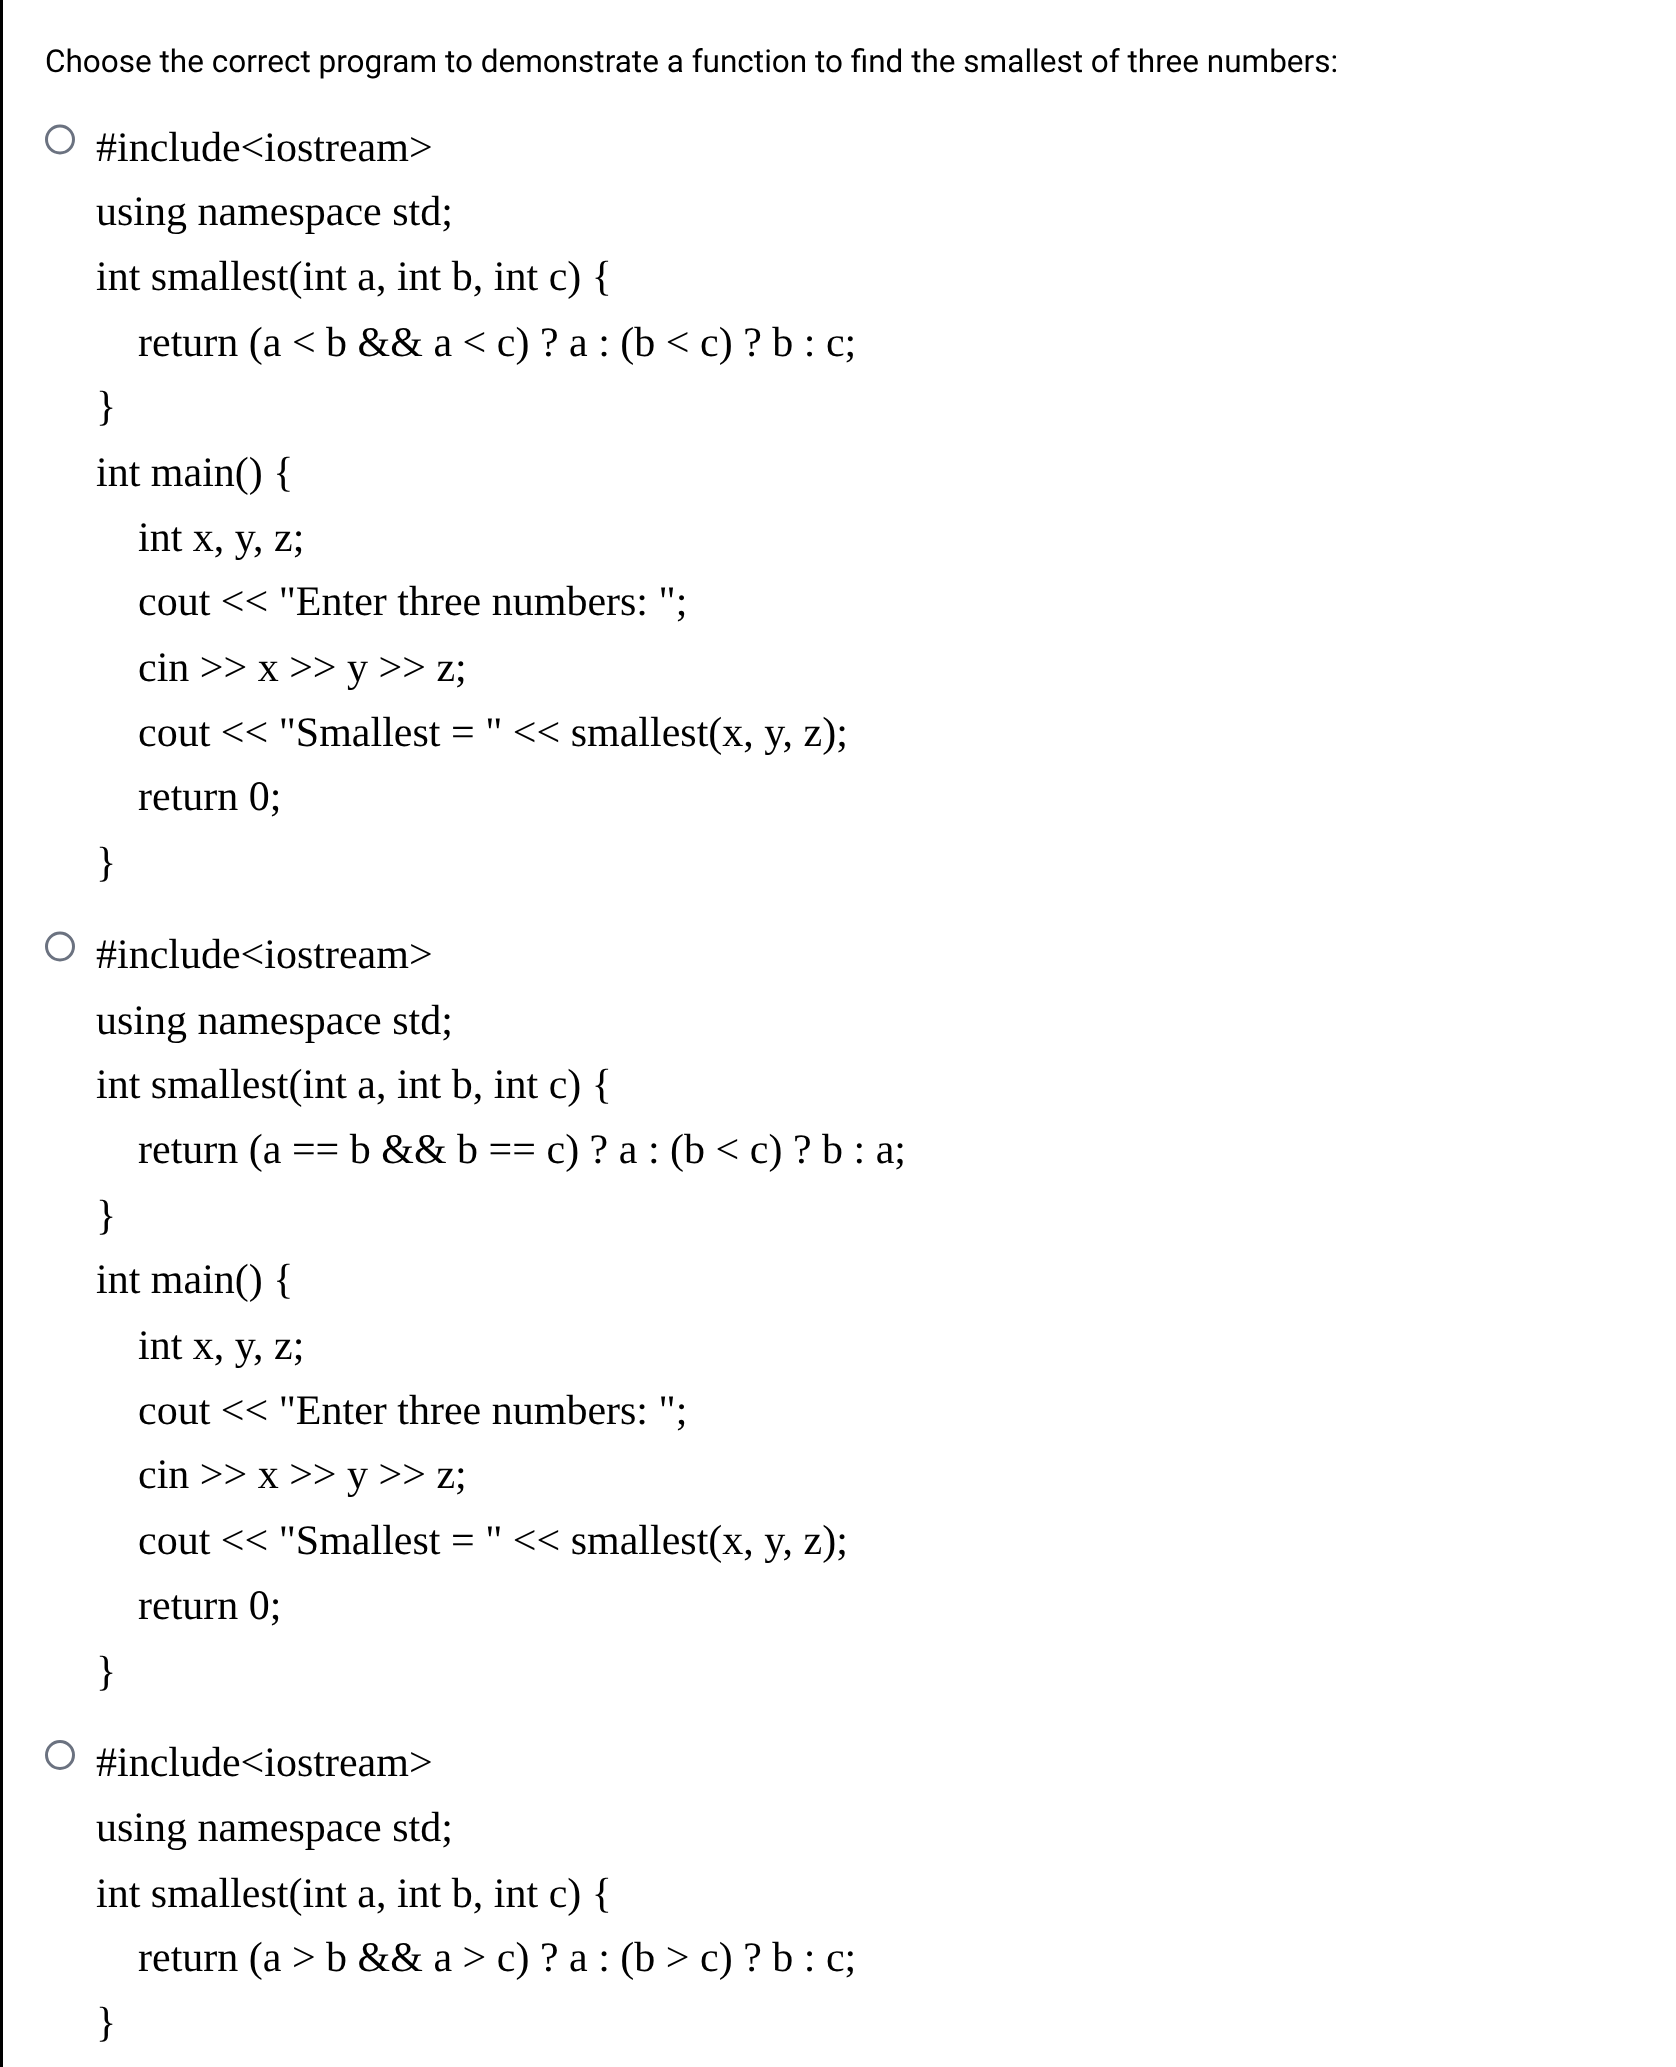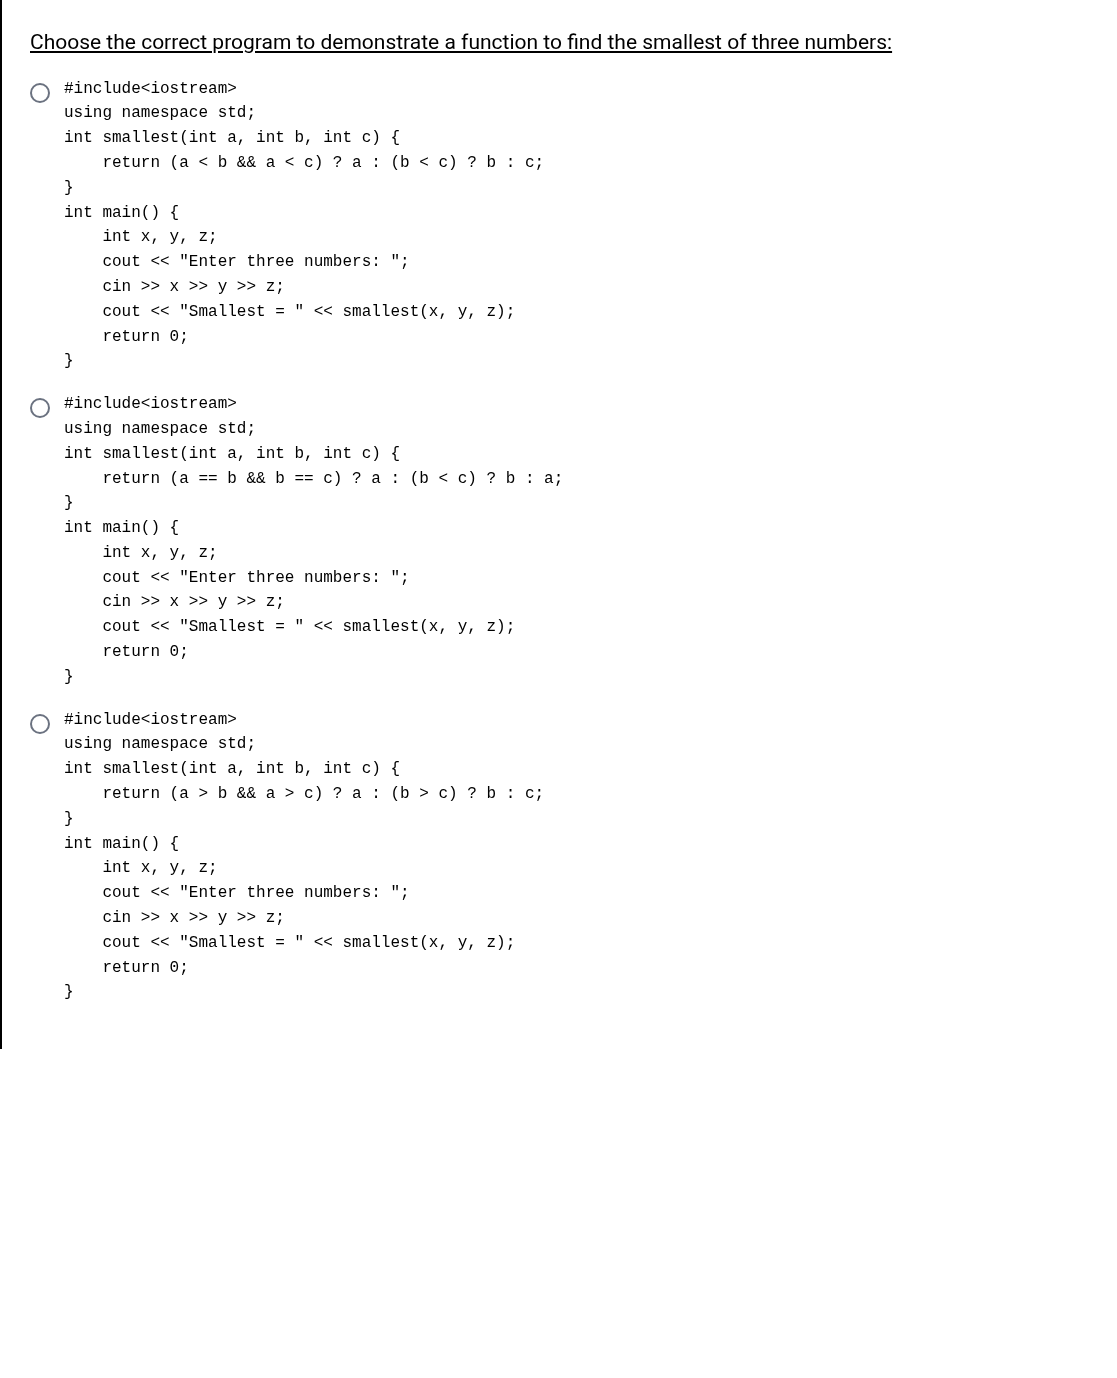--- a/index.html
+++ b/index.html
@@ -12,41 +12,40 @@
       background: #ffffff;
       padding: 26px 28px;
       font-size: 21px;
       line-height: 1.55;
       color: #000;
       border-left: 2px solid #000;
     }
     .question-text {
       margin-bottom: 18px;
       font-weight: 400;
-      text-decoration: underline;
     }
     .option {
       display: flex;
       align-items: flex-start;
       margin-bottom: 18px;
     }
     .radio-circle {
       flex-shrink: 0;
       width: 20px;
       height: 20px;
       border: 2px solid #6b7280;
       border-radius: 50%;
       margin-right: 14px;
       margin-top: 6px;
       background: #fff;
     }
     .code-block {
       white-space: pre;
-      font-family: Liberation Mono, monospace;
-      font-size: 16px;
+      font-family: Liberation Serif, serif;
+      font-size: 28px;
       line-height: 1.55;
     }
   </style>
 </head>
 <body>
 
 <div class="question-text">Choose the correct program to demonstrate a function to find the smallest of three numbers:</div>
 
 <div class="option">
   <div class="radio-circle"></div>

